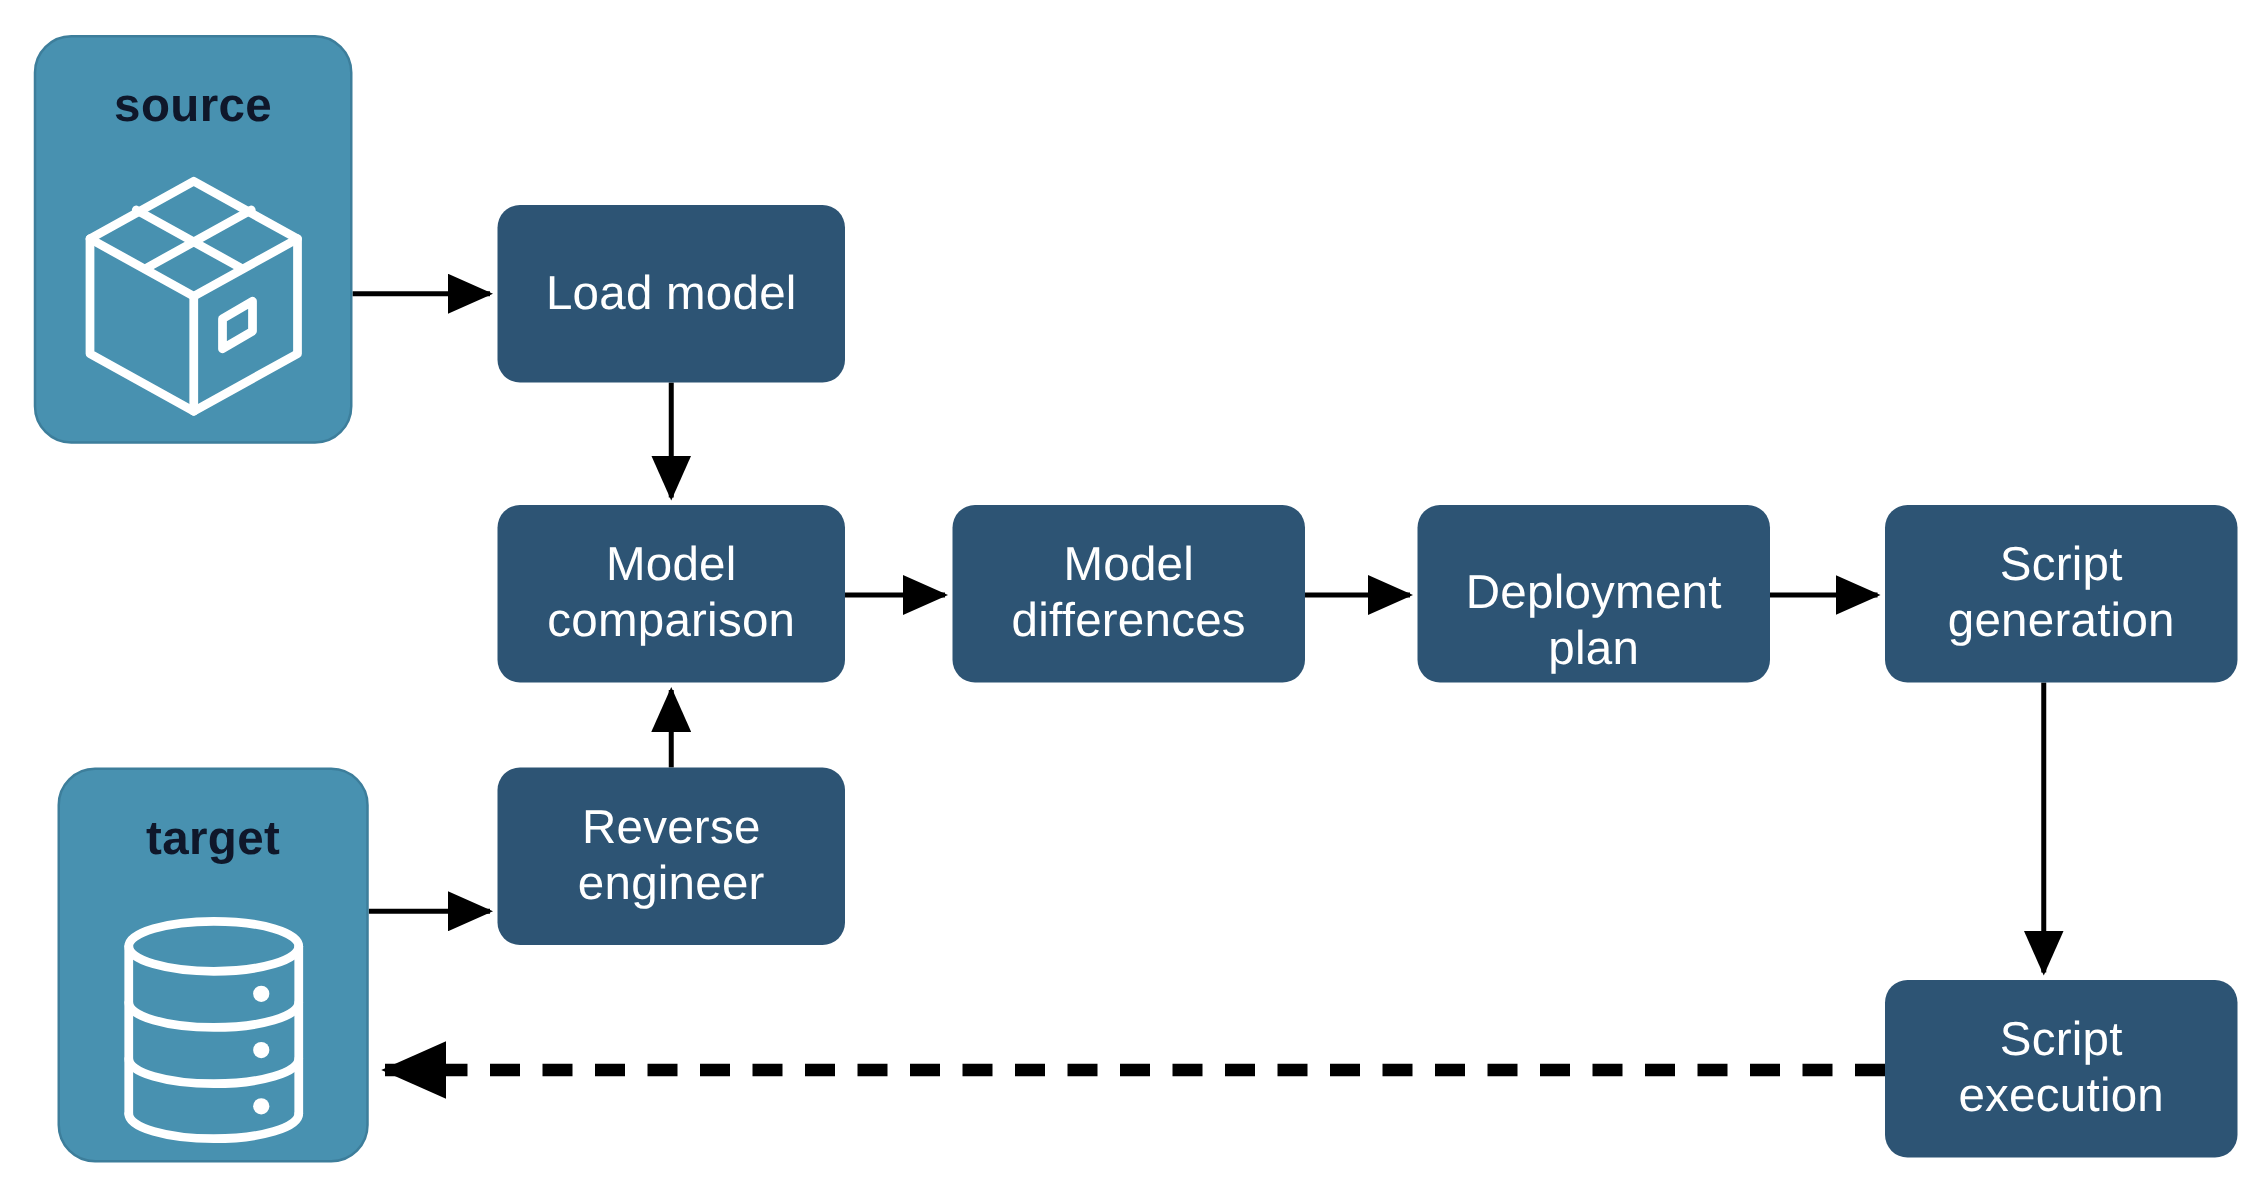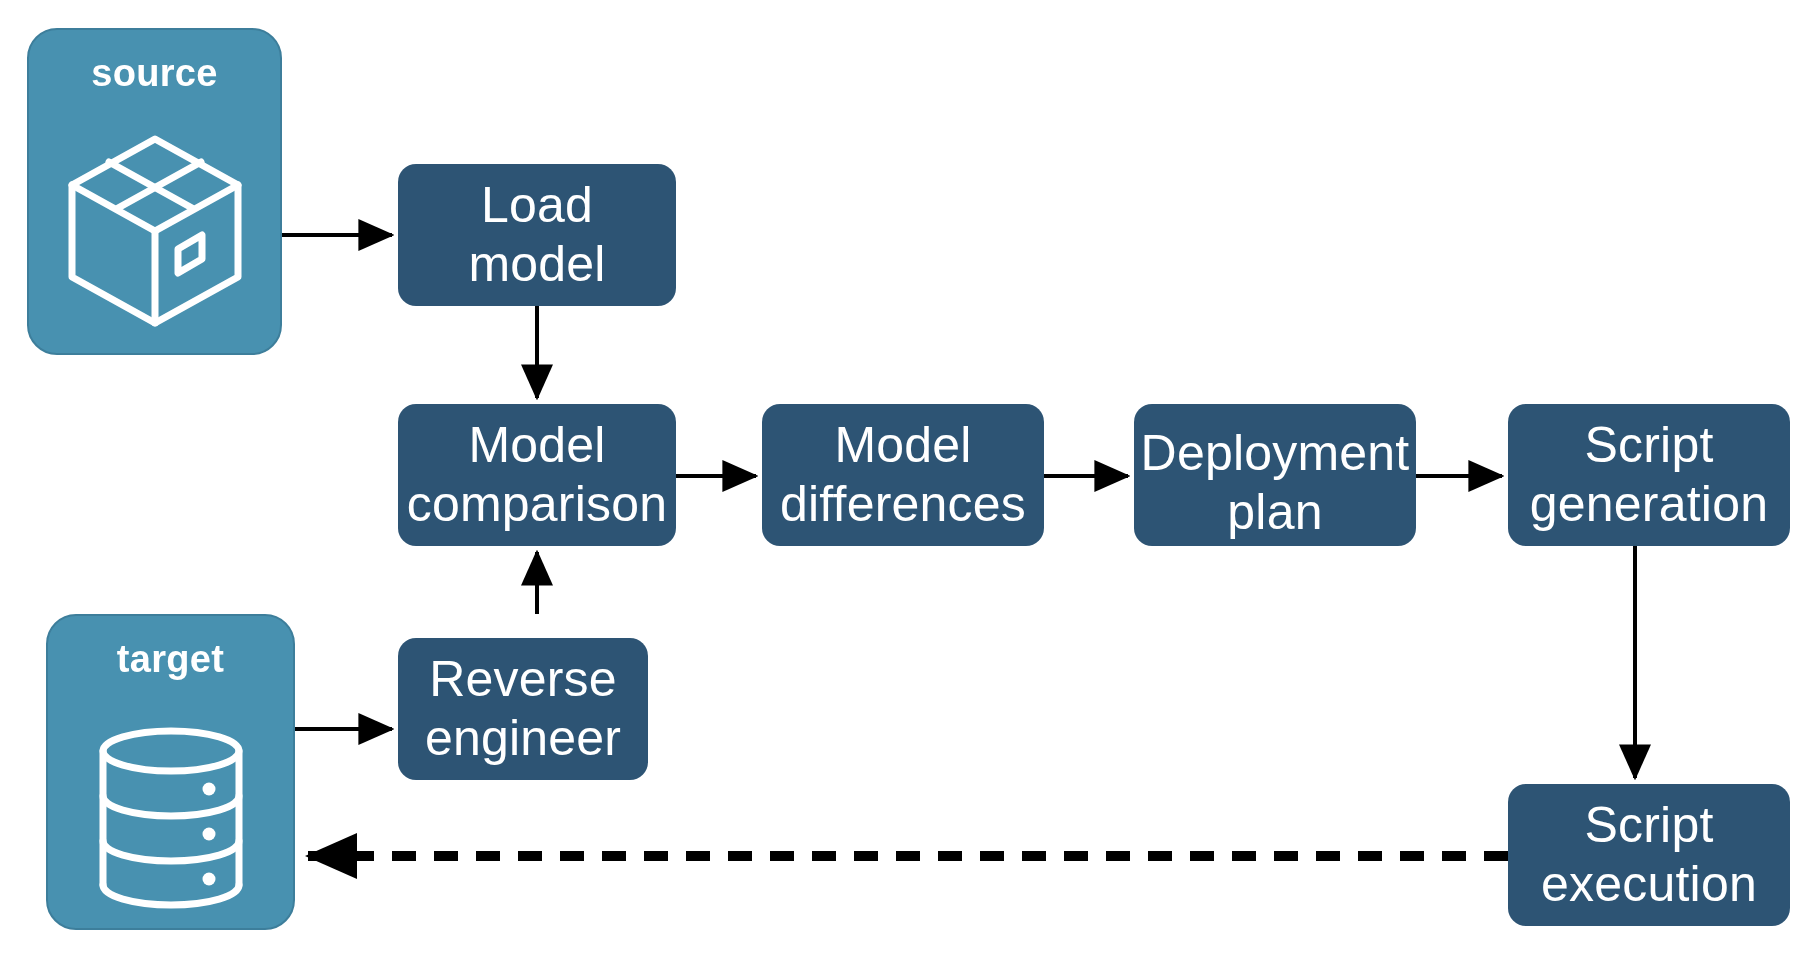--- a/index.html
+++ b/index.html
@@ -24,21 +24,21 @@
     display: flex;
     align-items: center;
     justify-content: center;
     text-align: center;
     color: #ffffff;
   }
   
   .process {
     background: #2d5474;
     border-radius: 18px;
-    font-size: 50px;
+    font-size: 38px;
     line-height: 1.18;
     font-weight: 400;
     letter-spacing: 0.2px;
     padding: 4px 10px;
   }
   .process .label {
     white-space: pre-line;
     display: block;
   }
   
@@ -46,23 +46,24 @@
     background: #4891b0;
     border: 2px solid #3d7e9b;
     border-radius: 30px;
     flex-direction: column;
     justify-content: flex-start;
     padding-top: 22px;
   }
   .endpoint .ep-title {
     font-size: 38px;
     font-weight: bold;
-    color: #ffffff;
+    color: #0f172a;
     letter-spacing: 0.3px;
     margin-bottom: 6px;
+    margin-top: 12px;
   }
   .endpoint .ep-icon {
     flex: 1 1 auto;
     display: flex;
     align-items: center;
     justify-content: center;
     width: 100%;
   }
   svg.edge-layer {
     position: absolute;
@@ -174,18 +175,18 @@
   <div class="node process" style="left:1508px; top:404px; width:282px; height:142px;">
     <span class="label">Script
 generation</span>
   </div>
 
   <div class="node process" style="left:1508px; top:784px; width:282px; height:142px;">
     <span class="label">Script
 execution</span>
   </div>
 
-  <div class="node process" style="left:398px; top:614px; width:250px; height:142px;margin-top:24px;">
+  <div class="node process" style="left:398px; top:614px; width:278px; height:142px;">
     <span class="label">Reverse
 engineer</span>
   </div>
 
 </div>
 
 </body></html>

